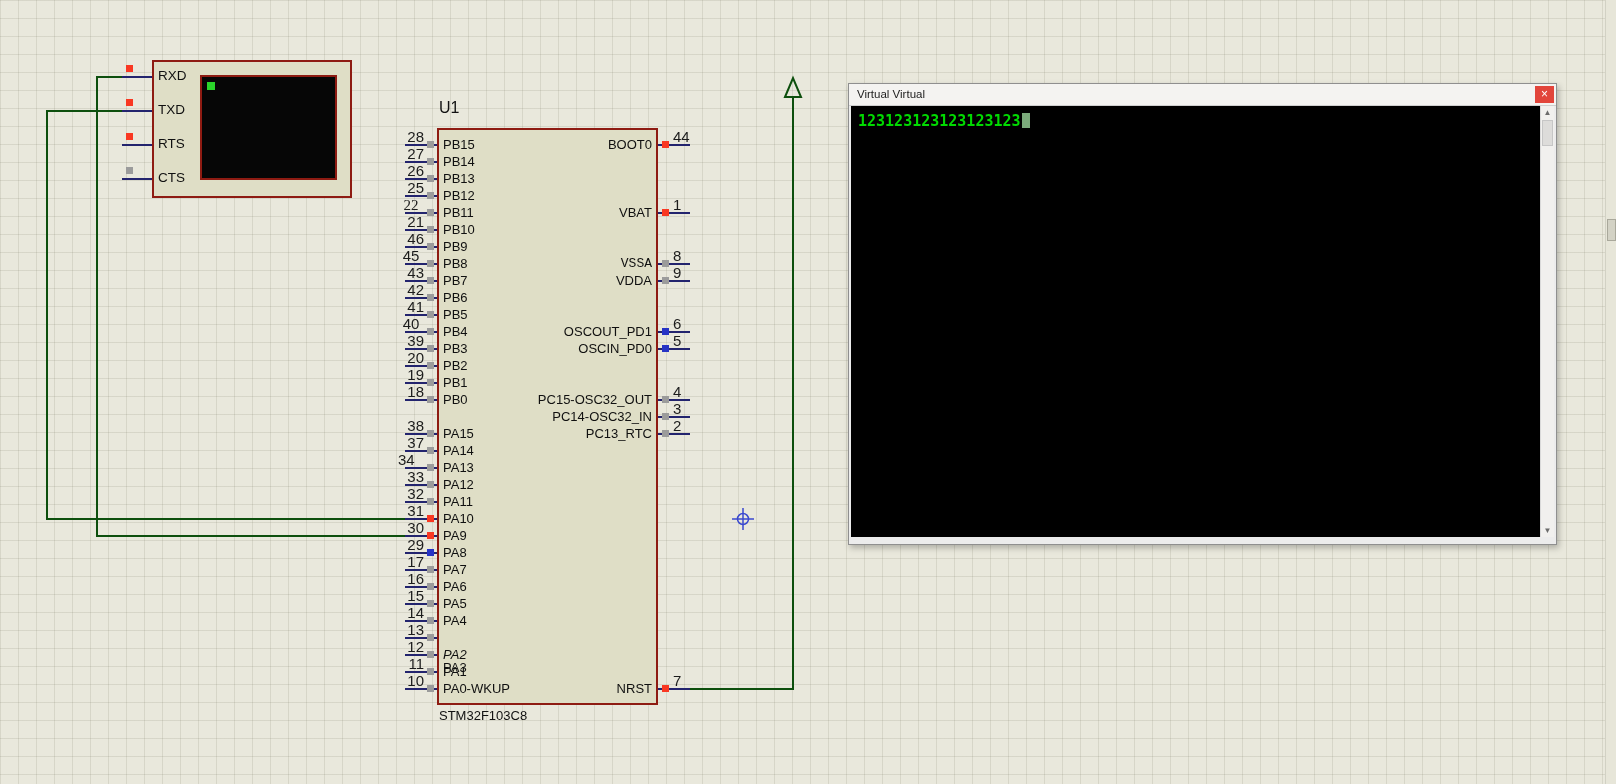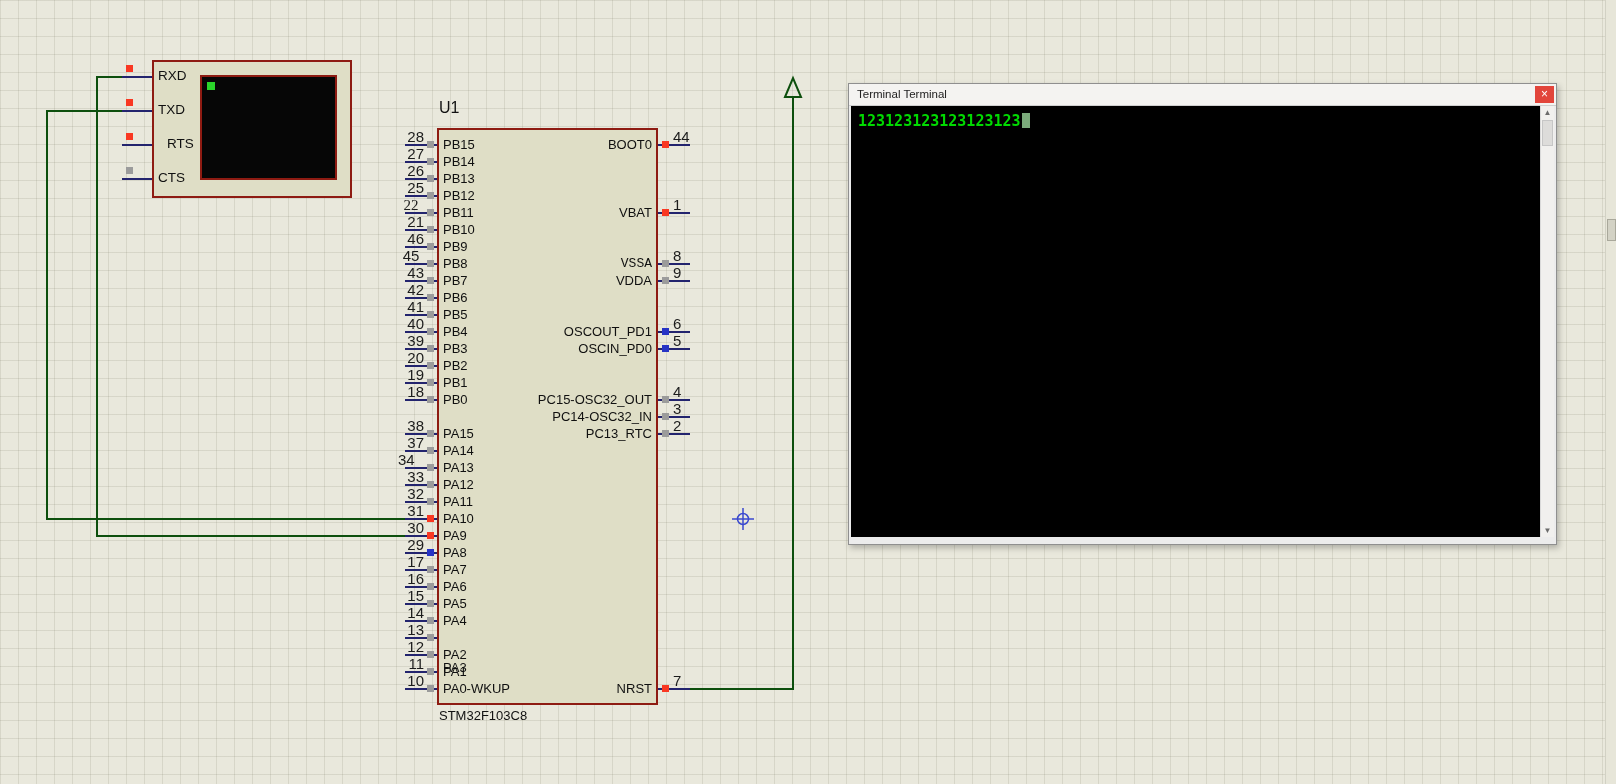--- a/index.html
+++ b/index.html
@@ -114,21 +114,21 @@
       <div class="pin-name" style="left: 443px; top: 273px;">PB7</div>
       <div class="pin-stub" style="left: 405px; top: 297px; width: 32px;"></div>
       <div class="pin-num" style="left: 398px; top: 284px; width: 26px; text-align: right;">42</div>
       <div class="state-sq" style="left: 427px; top: 294px; background: rgb(155, 155, 155);"></div>
       <div class="pin-name" style="left: 443px; top: 290px;">PB6</div>
       <div class="pin-stub" style="left: 405px; top: 314px; width: 32px;"></div>
       <div class="pin-num" style="left: 398px; top: 301px; width: 26px; text-align: right;">41</div>
       <div class="state-sq" style="left: 427px; top: 311px; background: rgb(155, 155, 155);"></div>
       <div class="pin-name" style="left: 443px; top: 307px;">PB5</div>
       <div class="pin-stub" style="left: 405px; top: 331px; width: 32px;"></div>
-      <div class="pin-num" style="left: 398px; top: 318px; width: 26px; text-align: right;">40</div>
+      <div class="pin-num" style="left: 398px; top: 318px; width: 26px; text-align: center;">40</div>
       <div class="state-sq" style="left: 427px; top: 328px; background: rgb(155, 155, 155);"></div>
       <div class="pin-name" style="left: 443px; top: 324px;">PB4</div>
       <div class="pin-stub" style="left: 405px; top: 348px; width: 32px;"></div>
       <div class="pin-num" style="left: 398px; top: 335px; width: 26px; text-align: right;">39</div>
       <div class="state-sq" style="left: 427px; top: 345px; background: rgb(155, 155, 155);"></div>
       <div class="pin-name" style="left: 443px; top: 341px;">PB3</div>
       <div class="pin-stub" style="left: 405px; top: 365px; width: 32px;"></div>
       <div class="pin-num" style="left: 398px; top: 352px; width: 26px; text-align: right;">20</div>
       <div class="state-sq" style="left: 427px; top: 362px; background: rgb(155, 155, 155);"></div>
       <div class="pin-name" style="left: 443px; top: 358px;">PB2</div>
@@ -188,21 +188,21 @@
       <div class="pin-num" style="left: 398px; top: 607px; width: 26px; text-align: right;">14</div>
       <div class="state-sq" style="left: 427px; top: 617px; background: rgb(155, 155, 155);"></div>
       <div class="pin-name" style="left: 443px; top: 613px;">PA4</div>
       <div class="pin-stub" style="left: 405px; top: 637px; width: 32px;"></div>
       <div class="pin-num" style="left: 398px; top: 624px; width: 26px; text-align: right;">13</div>
       <div class="state-sq" style="left: 427px; top: 634px; background: rgb(155, 155, 155);"></div>
       <div class="pin-name" style="left: 443px; top: 660px;">PA3</div>
       <div class="pin-stub" style="left: 405px; top: 654px; width: 32px;"></div>
       <div class="pin-num" style="left: 398px; top: 641px; width: 26px; text-align: right;">12</div>
       <div class="state-sq" style="left: 427px; top: 651px; background: rgb(155, 155, 155);"></div>
-      <div class="pin-name" style="left: 443px; top: 647px;">PA2</div>
+      <div class="pin-name" style="left: 443px; top: 647px; font-style: italic;">PA2</div>
       <div class="pin-stub" style="left: 405px; top: 671px; width: 32px;"></div>
       <div class="pin-num" style="left: 398px; top: 658px; width: 26px; text-align: right;">11</div>
       <div class="state-sq" style="left: 427px; top: 668px; background: rgb(155, 155, 155);"></div>
       <div class="pin-name" style="left: 443px; top: 664px;">PA1</div>
       <div class="pin-stub" style="left: 405px; top: 688px; width: 32px;"></div>
       <div class="pin-num" style="left: 398px; top: 675px; width: 26px; text-align: right;">10</div>
       <div class="state-sq" style="left: 427px; top: 685px; background: rgb(155, 155, 155);"></div>
       <div class="pin-name" style="left: 443px; top: 681px;">PA0-WKUP</div>
       <div class="pin-stub" style="left: 658px; top: 144px; width: 32px;"></div>
       <div class="state-sq" style="left: 662px; top: 141px; background: rgb(249, 56, 34);"></div>
@@ -245,29 +245,29 @@
       <div class="pin-num" style="left: 673px; top: 675px;">7</div>
       <div class="pin-name" style="left: 456px; top: 681px; width: 196px; text-align: right;">NRST</div>
       <div class="pin-stub" style="left: 122px; top: 76px; width: 30px;"></div>
       <div class="state-sq" style="left: 126px; top: 65px; background: rgb(249, 56, 34);"></div>
       <div class="pin-name term-label" style="left: 158px; top: 68px;">RXD</div>
       <div class="pin-stub" style="left: 122px; top: 110px; width: 30px;"></div>
       <div class="state-sq" style="left: 126px; top: 99px; background: rgb(249, 56, 34);"></div>
       <div class="pin-name term-label" style="left: 158px; top: 102px;">TXD</div>
       <div class="pin-stub" style="left: 122px; top: 144px; width: 30px;"></div>
       <div class="state-sq" style="left: 126px; top: 133px; background: rgb(249, 56, 34);"></div>
-      <div class="pin-name term-label" style="left: 158px; top: 136px; margin-left: 9px;">RTS</div>
+      <div class="pin-name term-label" style="left: 158px; top: 136px;">RTS</div>
       <div class="pin-stub" style="left: 122px; top: 178px; width: 30px;"></div>
       <div class="state-sq" style="left: 126px; top: 167px; background: rgb(155, 155, 155);"></div>
       <div class="pin-name term-label" style="left: 158px; top: 170px;">CTS</div>
     </div>
 
   <div class="vtwin">
     <div class="vtwin-title">
-      <span class="ttl">Terminal Terminal</span>
+      <span class="ttl">Virtual Virtual</span>
       <div class="vtwin-close">×</div>
     </div>
     <div class="vtwin-screen">
       <div class="vtwin-text"><span>123123123123123123</span><span class="vt-cursor"></span></div>
     </div>
     <div class="vtwin-scroll">
       <div class="scroll-arrow up">▲</div>
       <div class="scroll-thumb"></div>
       <div class="scroll-arrow down">▼</div>
     </div>

